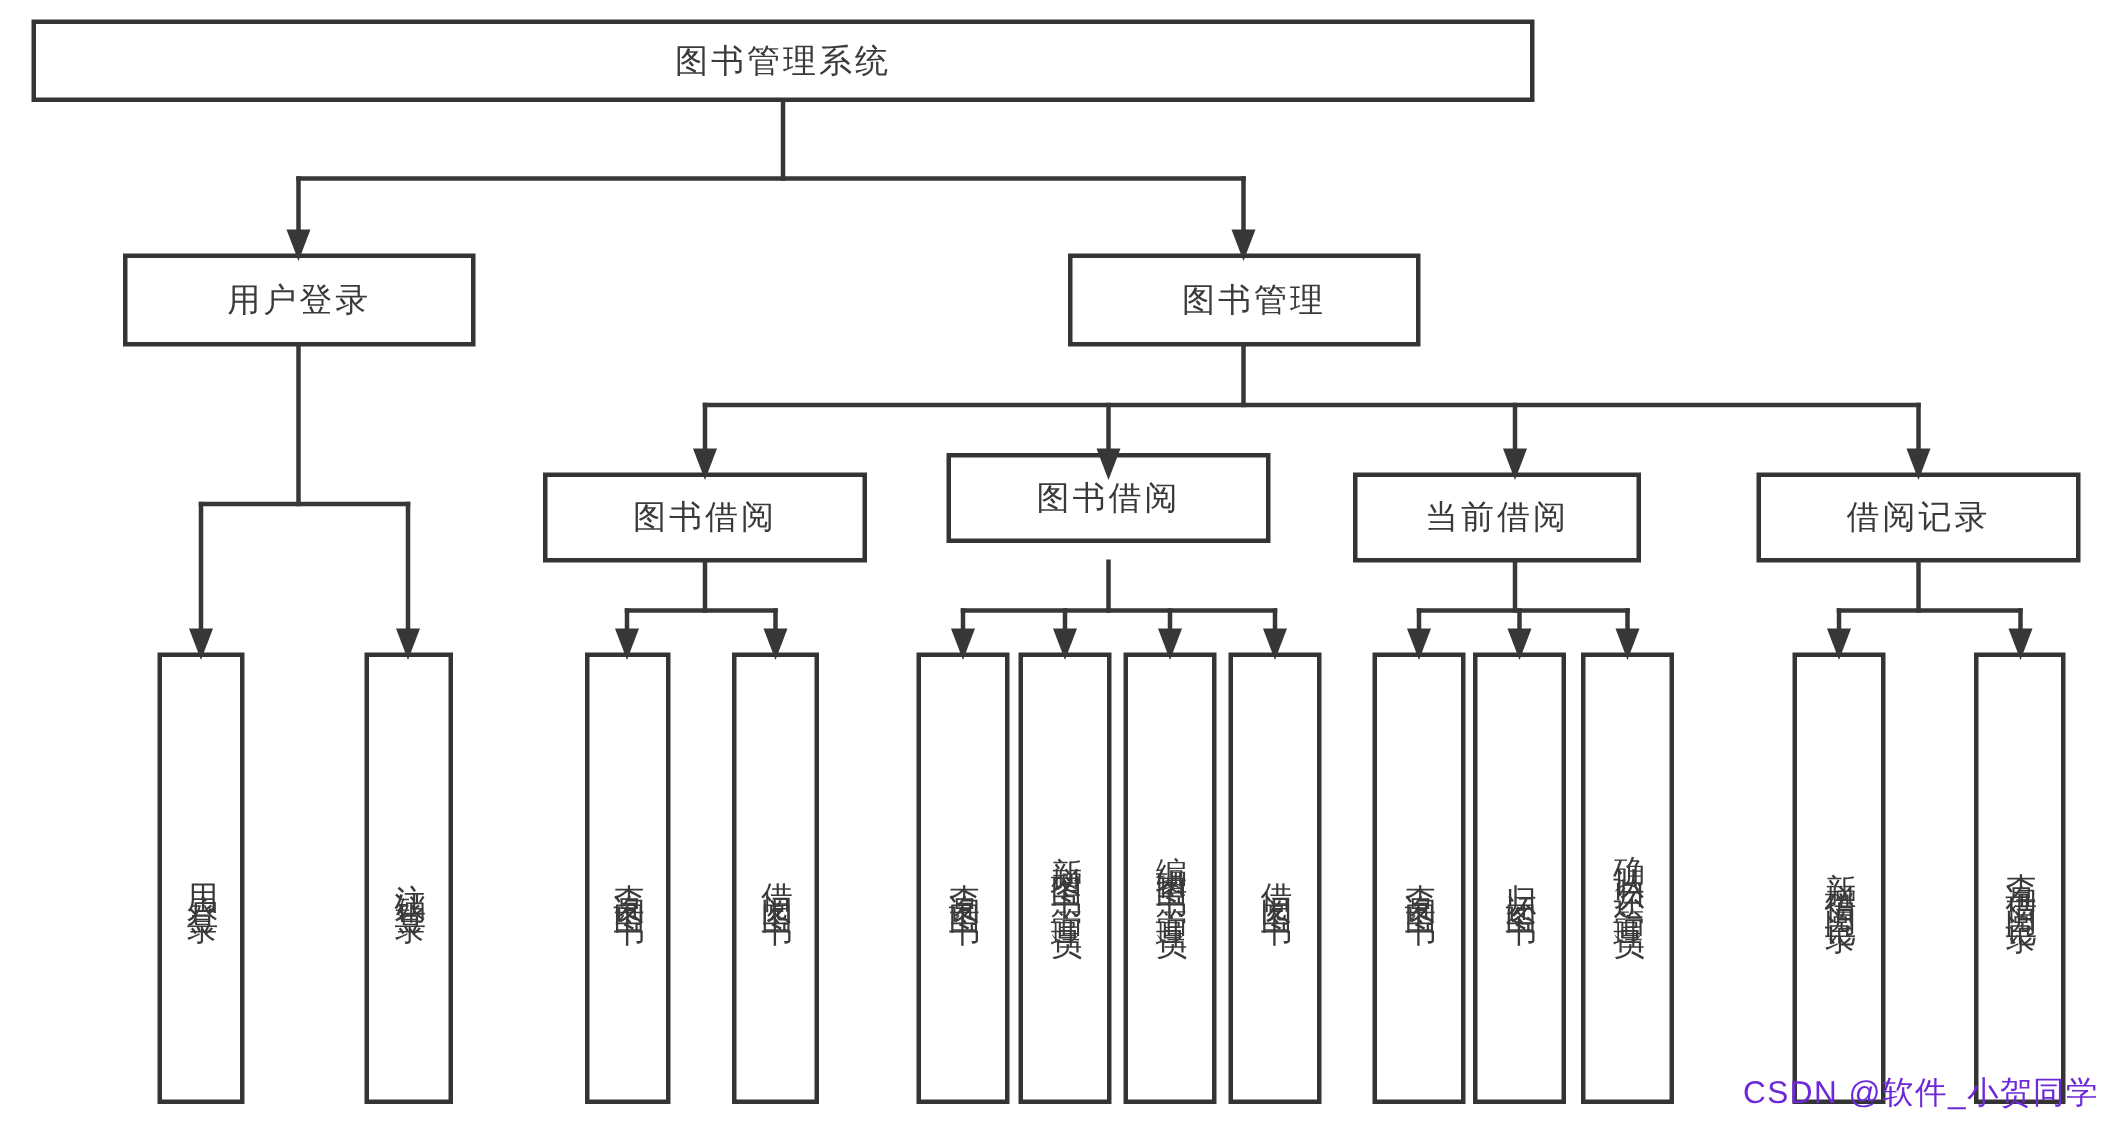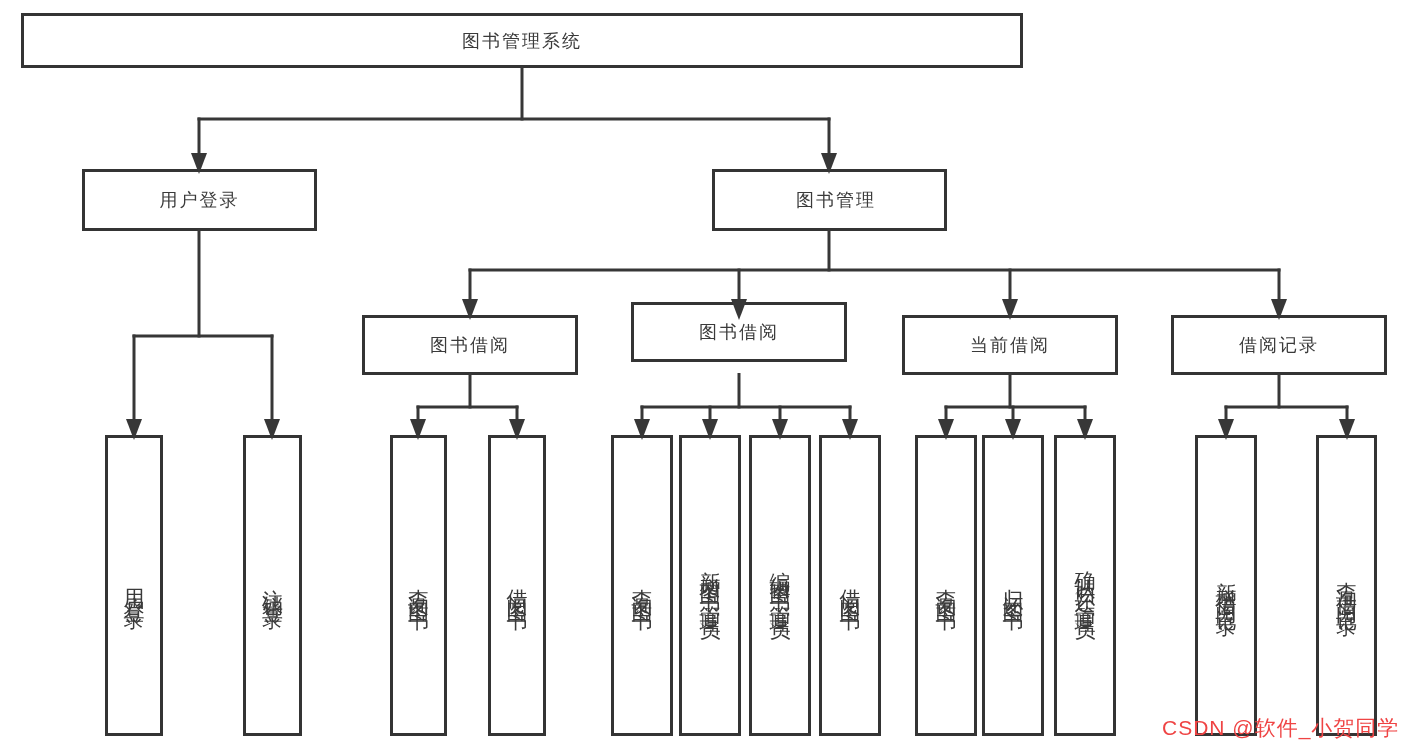--- a/index.html
+++ b/index.html
@@ -16,21 +16,21 @@
     box-sizing: border-box;
     border: 3px solid #343434;
     background: #ffffff;
     color: #3a3a3a;
     display: flex;
     align-items: center;
     justify-content: center;
     z-index: 2;
   }
   .hbox {
-    font-size: 18px;
+    font-size: 22px;
     letter-spacing: 2px;
     white-space: nowrap;
   }
   .vbox {
     writing-mode: vertical-rl;
     font-size: 21px;
     letter-spacing: 7px;
     white-space: nowrap;
   }
   .connectors {
@@ -38,38 +38,38 @@
     left: 0; top: 0;
     z-index: 3;
     pointer-events: none;
   }
   .watermark {
     position: absolute;
     left: 1162px;
     top: 714px;
     font-size: 21px;
     letter-spacing: 1px;
-    color: #ef4444;
+    color: #6d28d9;
     z-index: 4;
     white-space: nowrap;
   }
 </style>
 </head>
 <body>
 
 <div class="canvas">
 
   <div class="node hbox" style="left:21px; top:13px; width:1002px; height:55px;">图书管理系统</div>
 
   <div class="node hbox" style="left:82px; top:169px; width:235px; height:62px;">用户登录</div>
   <div class="node hbox" style="left:712px; top:169px; width:235px; height:62px;padding-left:13px;">图书管理</div>
 
   <div class="node hbox" style="left:362px; top:315px; width:216px; height:60px;">图书借阅</div>
   <div class="node hbox" style="left:631px; top:302px; width:216px; height:60px;">图书借阅</div>
-  <div class="node hbox" style="left:902px; top:315px; width:216px; height:60px;">当前借阅</div>
+  <div class="node hbox" style="left:902px; top:315px; width:192px; height:60px;">当前借阅</div>
   <div class="node hbox" style="left:1171px; top:315px; width:216px; height:60px;">借阅记录</div>
 
   <div class="node vbox" style="left:105px; top:435px; width:58px; height:301px;">用户登录</div>
   <div class="node vbox" style="left:243px; top:435px; width:59px; height:301px;">注销登录</div>
 
   <div class="node vbox" style="left:390px; top:435px; width:57px; height:301px;">查询图书</div>
   <div class="node vbox" style="left:488px; top:435px; width:58px; height:301px;">借阅图书</div>
 
   <div class="node vbox" style="left:611px; top:435px; width:62px; height:301px;">查询图书</div>
   <div class="node vbox" style="left:679px; top:435px; width:62px; height:301px;">新增图书（管理员）</div>

